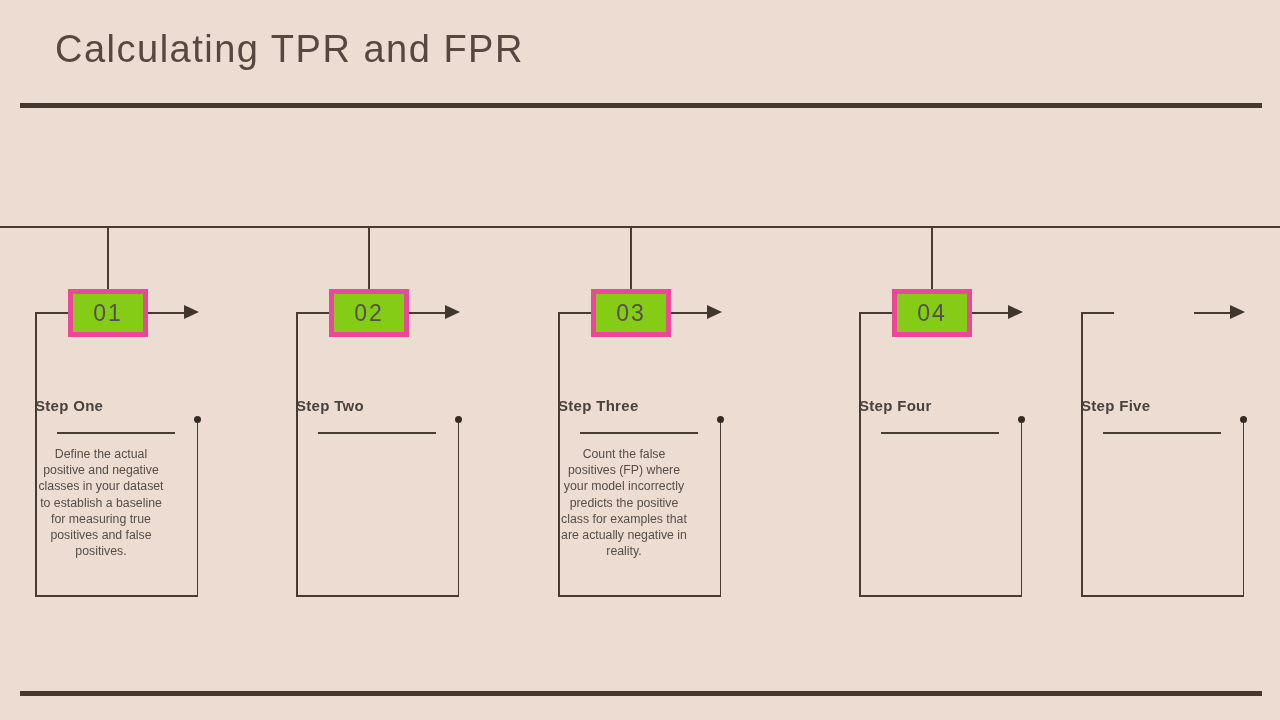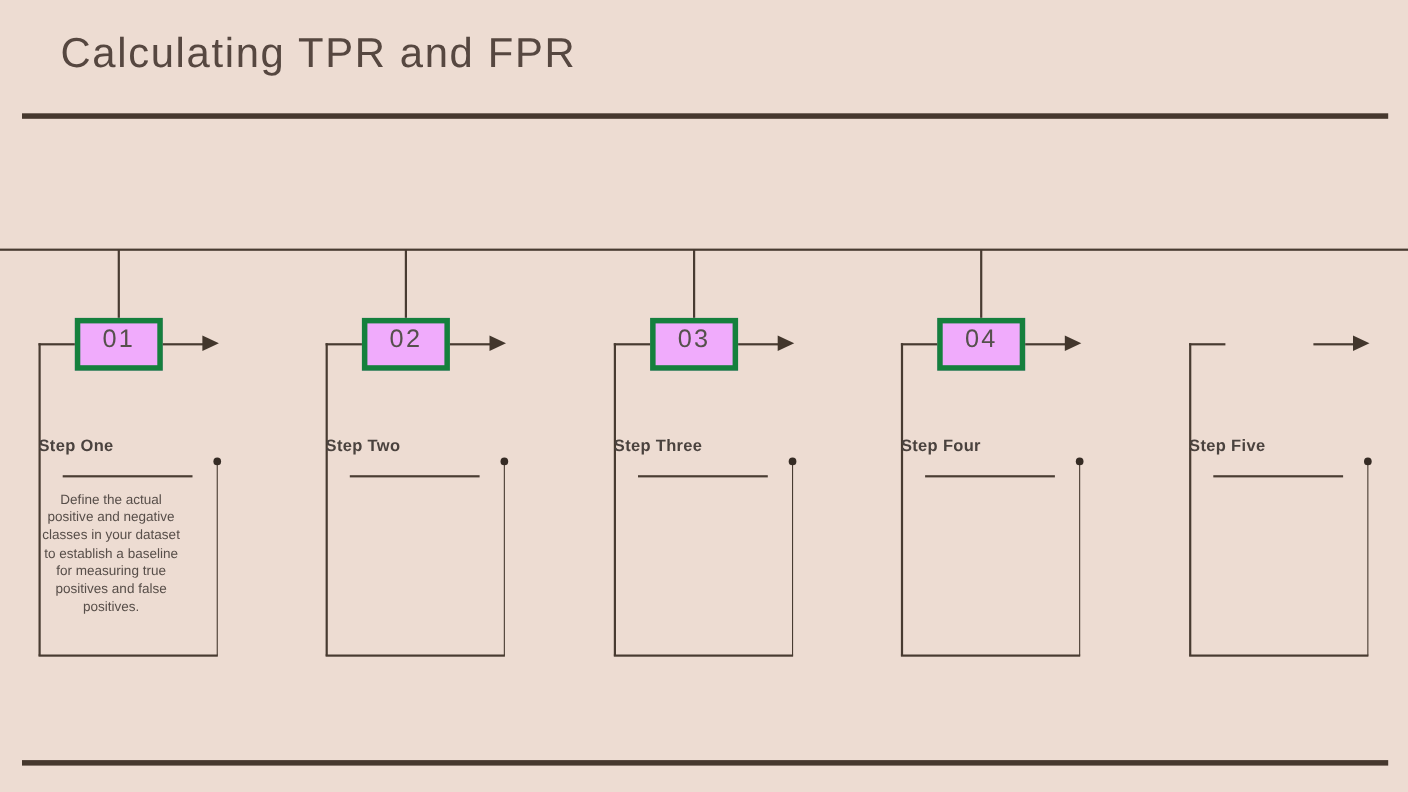--- a/index.html
+++ b/index.html
@@ -22,22 +22,22 @@
     position:absolute;left:0;top:226px;width:1280px;height:2px;background:#483B31;
   }
   .step{
     position:absolute;top:227px;width:163px;height:372px;
   }
   .connector{
     position:absolute;left:72px;top:0;width:1.5px;height:62px;background:#483B31;
   }
   .numbox{
     position:absolute;left:33px;top:62px;width:70px;height:38px;
-    border:5px solid #15803d;background:#f0abfc;
-    display:flex;align-items:flex-start;justify-content:center;
+    border:5px solid #ec4899;background:#84cc16;
+    display:flex;align-items:center;justify-content:center;
   }
   .numbox span{
     font-size:23px;color:#55504C;letter-spacing:2px;font-weight:400;
   }
   .hook{
     position:absolute;left:0;top:85px;width:33px;height:1.5px;background:#483B31;
   }
   .arrow-line{
     position:absolute;left:113px;top:85px;width:37px;height:1.5px;background:#483B31;
   }
@@ -118,23 +118,24 @@
     </div>
     <div class="hook"></div>
     <div class="arrow-line"></div>
     <div class="arrow-head"></div>
     <div class="edge-left"></div>
     <div class="edge-bottom"></div>
     <div class="edge-right"></div>
     <div class="dot"></div>
     <div class="step-heading">Step Three</div>
     <div class="heading-rule"></div>
+    <div class="step-body">Count the false positives (FP) where your model incorrectly predicts the positive class for examples that are actually negative in reality.</div>
   </div>
 
-  <div class="step" style="left:819px">
+  <div class="step" style="left:859px">
     <div class="connector"></div>
     <div class="numbox">
       <span>04</span>
     </div>
     <div class="hook"></div>
     <div class="arrow-line"></div>
     <div class="arrow-head"></div>
     <div class="edge-left"></div>
     <div class="edge-bottom"></div>
     <div class="edge-right"></div>

